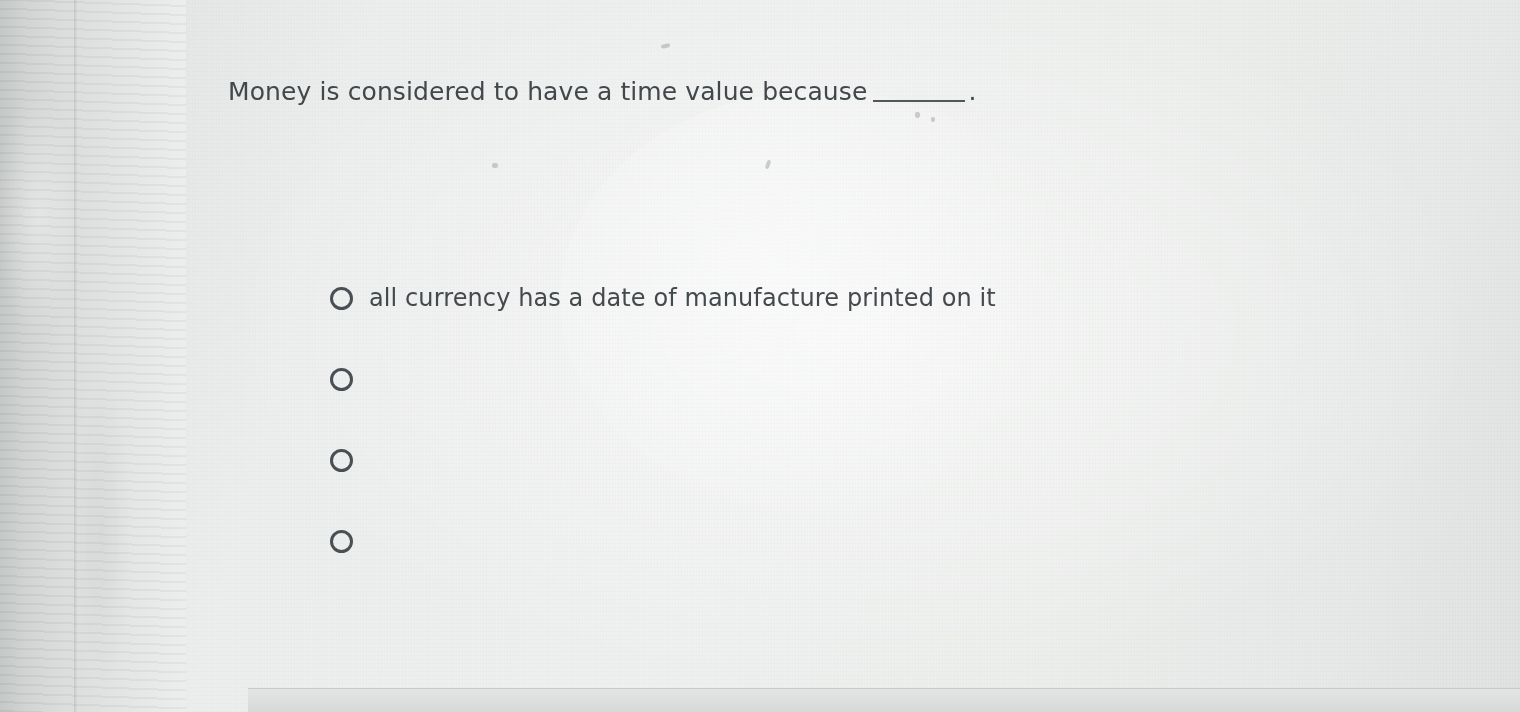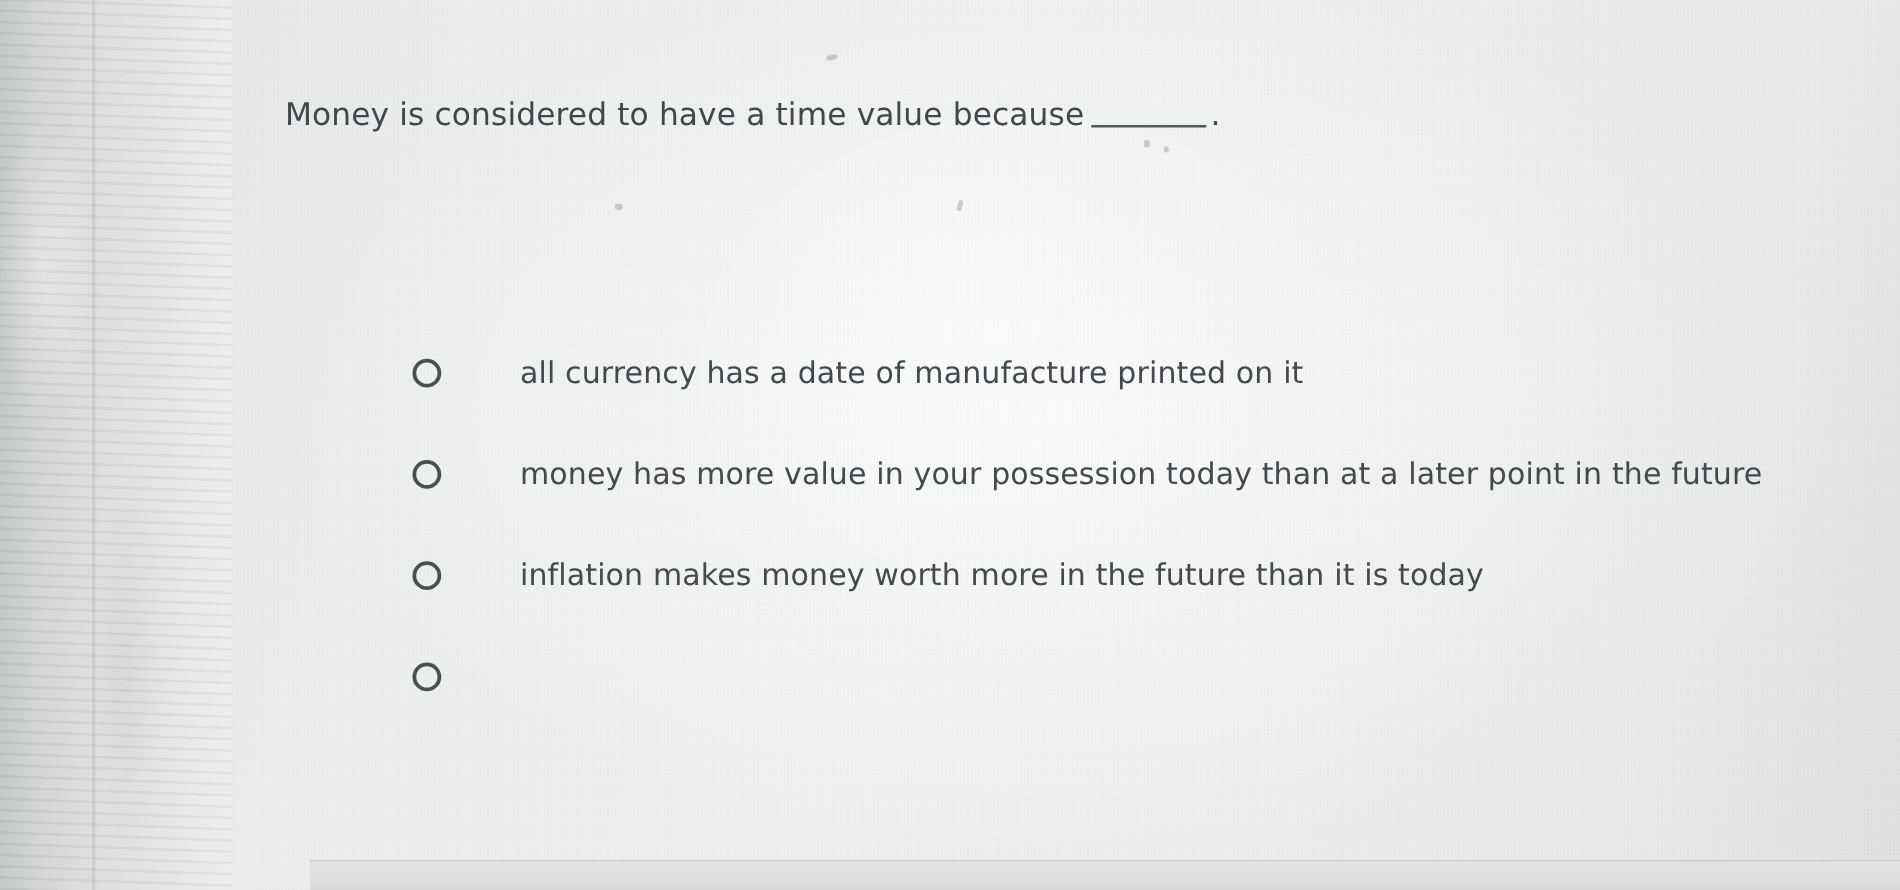--- a/index.html
+++ b/index.html
@@ -135,21 +135,20 @@
     box-sizing: border-box;
     margin-right: 16px;
     background: transparent;
   }
 
   .option-label {
     font-size: 24px;
     color: #44494d;
     letter-spacing: 0.1px;
     white-space: nowrap;
-    margin-left: 47px;
   }
 
   
   .bottom-bar {
     position: absolute;
     left: 248px;
     top: 688px;
     width: 1272px;
     height: 24px;
     background: linear-gradient(180deg, #e3e5e4 0%, #dcdedd 60%, #d6d8d7 100%);
@@ -188,26 +187,24 @@
 
     <div class="options">
 
       <div class="option">
         <span class="radio"></span>
         <span class="option-label">all currency has a date of manufacture printed on it</span>
       </div>
 
       <div class="option">
         <span class="radio"></span>
-        <span class="option-label">money has more value in your possession today than at a later point in the future</span>
-      </div>
-
-      <div class="option">
-        <span class="radio"></span>
-        <span class="option-label">inflation makes money worth more in the future than it is today</span>
+      </div>
+
+      <div class="option">
+        <span class="radio"></span>
       </div>
 
       <div class="option">
         <span class="radio"></span>
       </div>
 
     </div>
   </div>
 
   <div class="bottom-bar"></div>

